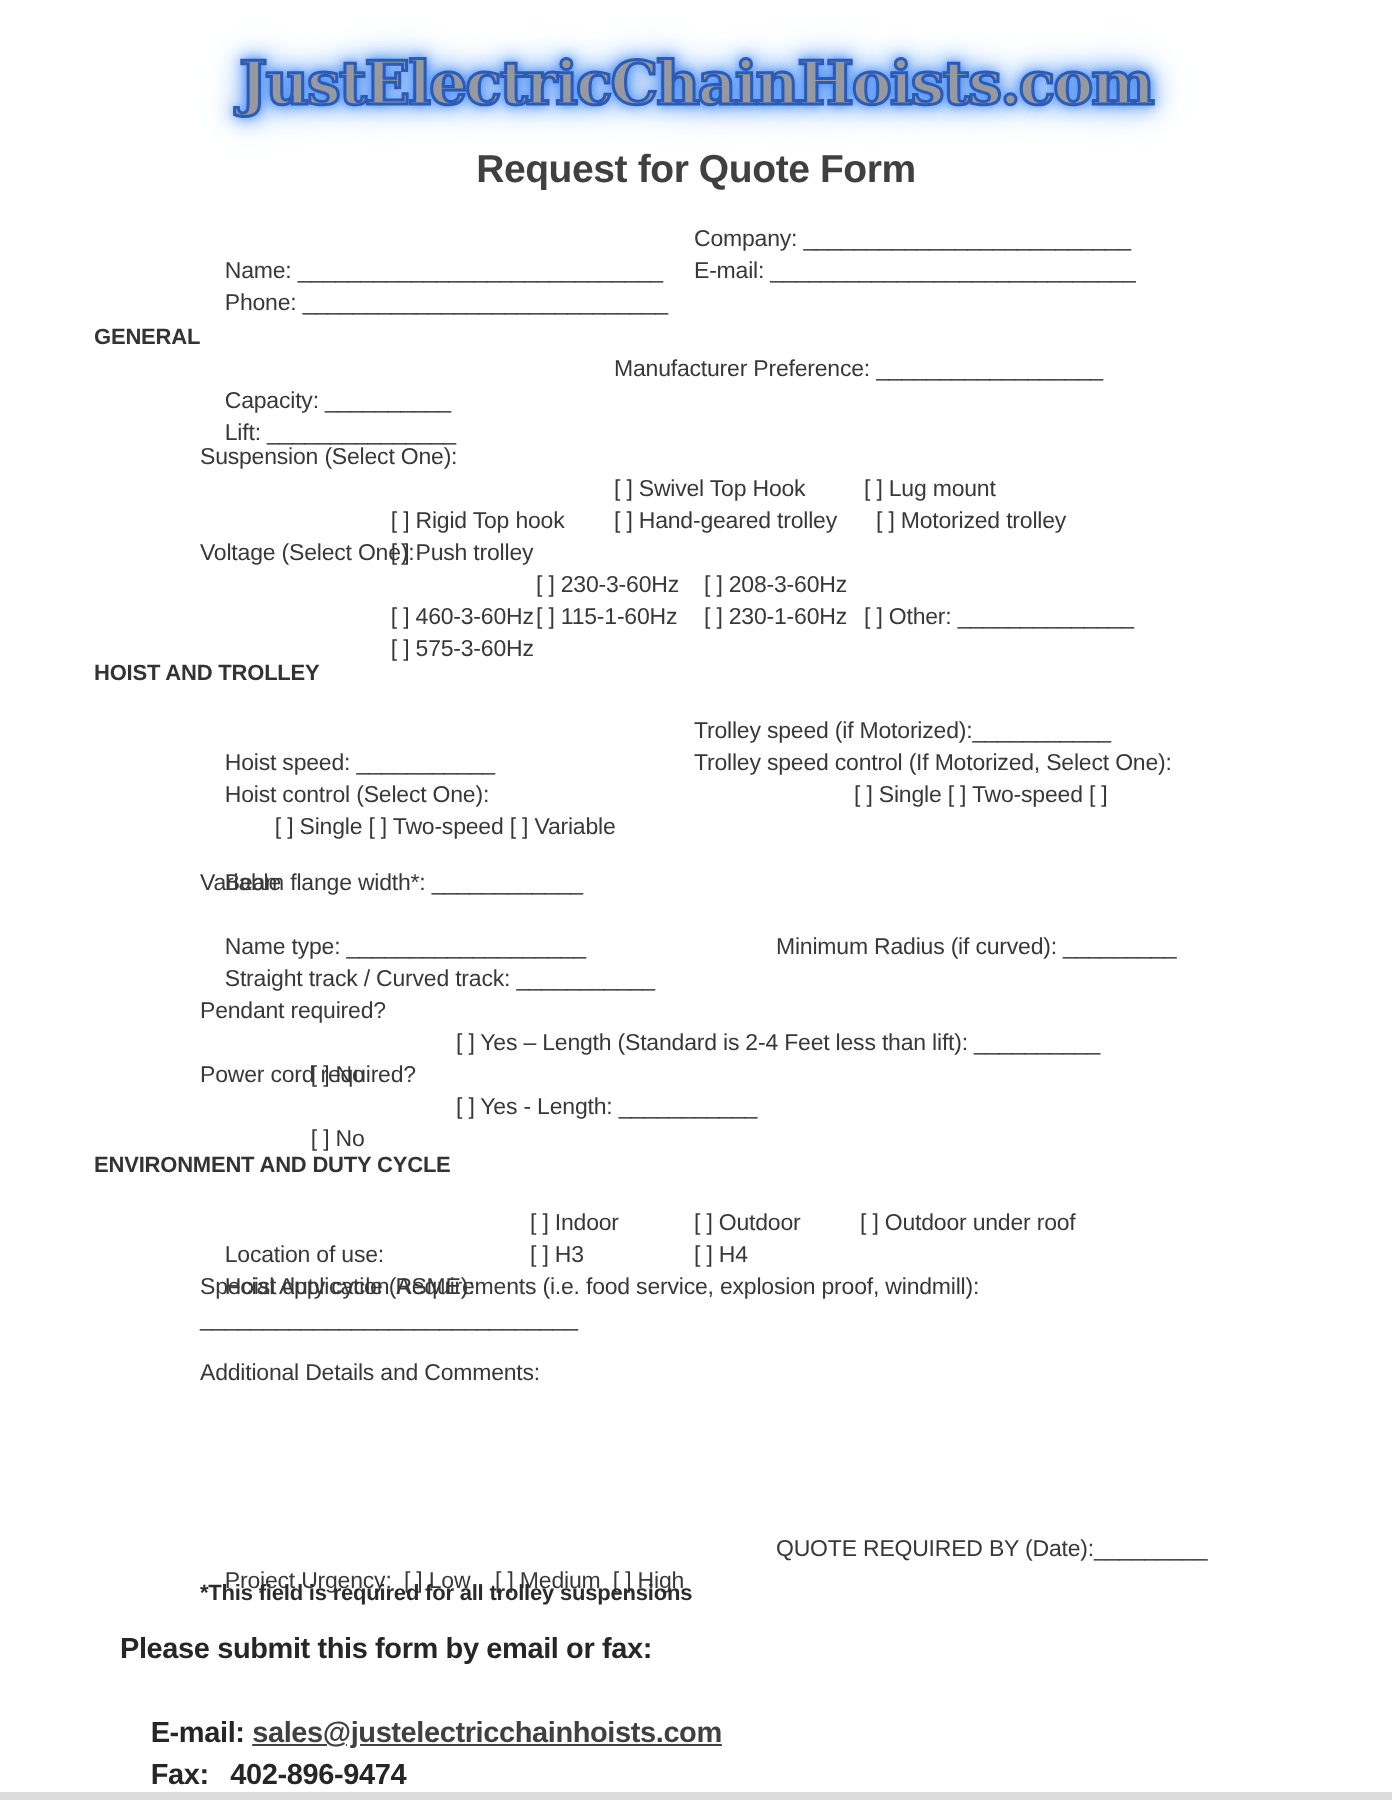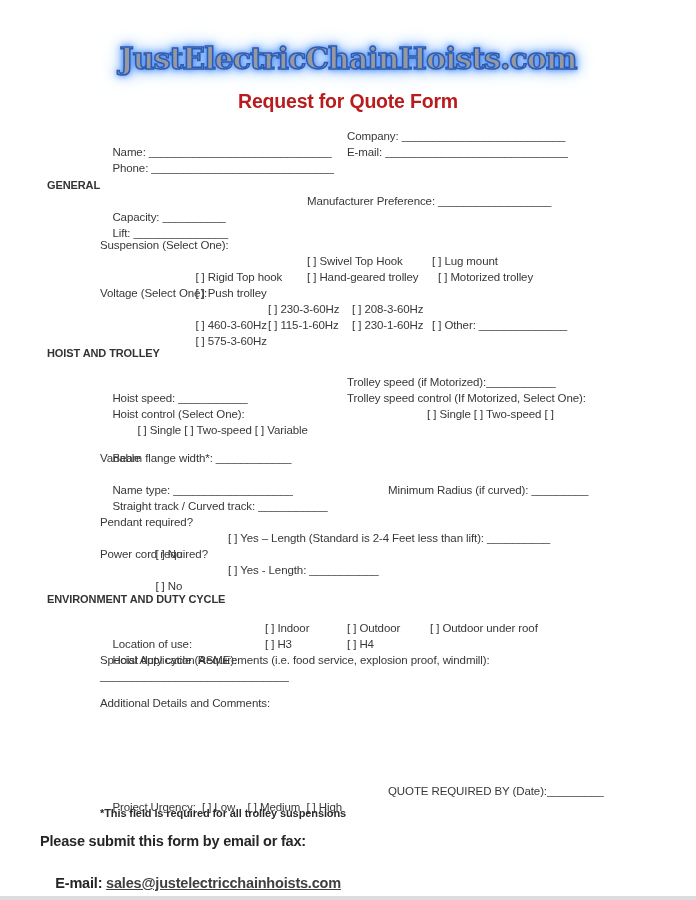--- a/index.html
+++ b/index.html
@@ -1,42 +1,42 @@
 <!DOCTYPE html>
 <html><head>
 <meta charset="utf-8">
 <style>
   html,body { margin:0; padding:0; background:#ffffff; }
   .page {
     position:relative; width:696px; height:900px; background:#ffffff;
     font-family:"Liberation Sans", sans-serif; font-size:11.5px;
     letter-spacing:-0.1px; color:#383838; overflow:hidden;
   }
-  .logo { padding-top:30px; height:58px; line-height:58px; text-align:center; }
+  .logo { padding-top:14px; height:58px; line-height:58px; text-align:center; }
   .logo-text {
     font-family:"DejaVu Serif", serif; font-weight:700; font-size:30px; letter-spacing:-1px;
     color:#97999e;
     -webkit-text-stroke:1.5px #2a5bb8;
     text-shadow: 0 0 5px #3f86f2, 0 0 9px #3f86f2, 0 0 14px #6aa4f5, 0 0 22px #9cc4f8;
   }
   .title {
     height:26px; line-height:26px; text-align:center;
-    font-size:19.5px; font-weight:700; letter-spacing:-0.2px; color:#b91c1c;
+    font-size:19.5px; font-weight:700; letter-spacing:-0.2px; color:#404040;
   }
   .row { position:relative; height:16px; line-height:16px; padding-left:100px; white-space:pre; }
   .abs { position:absolute; top:0; }
   .x228{left:228px}.x265{left:265px}.x268{left:268px}.x307{left:307px}.x347{left:347px}
   .x352{left:352px}.x388{left:388px}.x427{left:427px}.x430{left:430px}.x432{left:432px}.x438{left:438px}
   .ind125{padding-left:125px}.ind143{padding-left:143px}.ind183{padding-left:183px}
   .sec-head { font-weight:700; font-size:11px; color:#333333;padding-left:47px; }
   .footnote { font-weight:700; font-size:11px; color:#2b2b2b; }
   .mt6{margin-top:6px}.mt10{margin-top:10px}.mt11{margin-top:11px}.mt12{margin-top:12px}
   .mt13{margin-top:13px}.mt14{margin-top:14px}.mt16{margin-top:16px}.mt17{margin-top:17px}.mt72{margin-top:72px}
   .frow {
-    position:relative; height:21px; line-height:21px; padding-left:40px; white-space:pre;
+    position:relative; height:21px; line-height:21px; padding-left:60px; white-space:pre;
     font-size:14.5px; font-weight:700; color:#262626; letter-spacing:-0.2px;
   }
   .email-link { color:#404040; text-decoration:underline; cursor:pointer; }
   .fax-num { margin-left:7px; }
   .bottom-strip { position:absolute; left:0; bottom:0; width:100%; height:4px; background:#dcdcdc; }
 </style>
 </head>
 <body>
 
 <div class="page">

